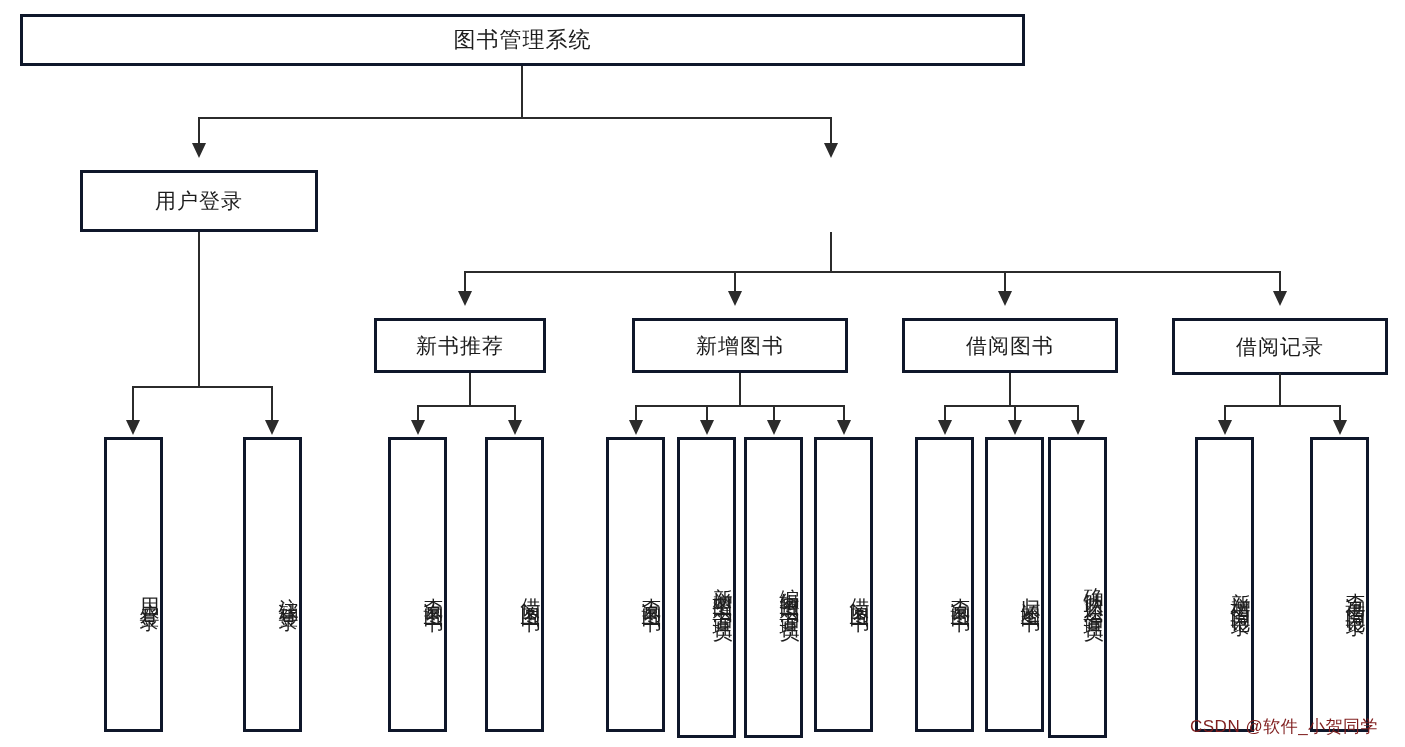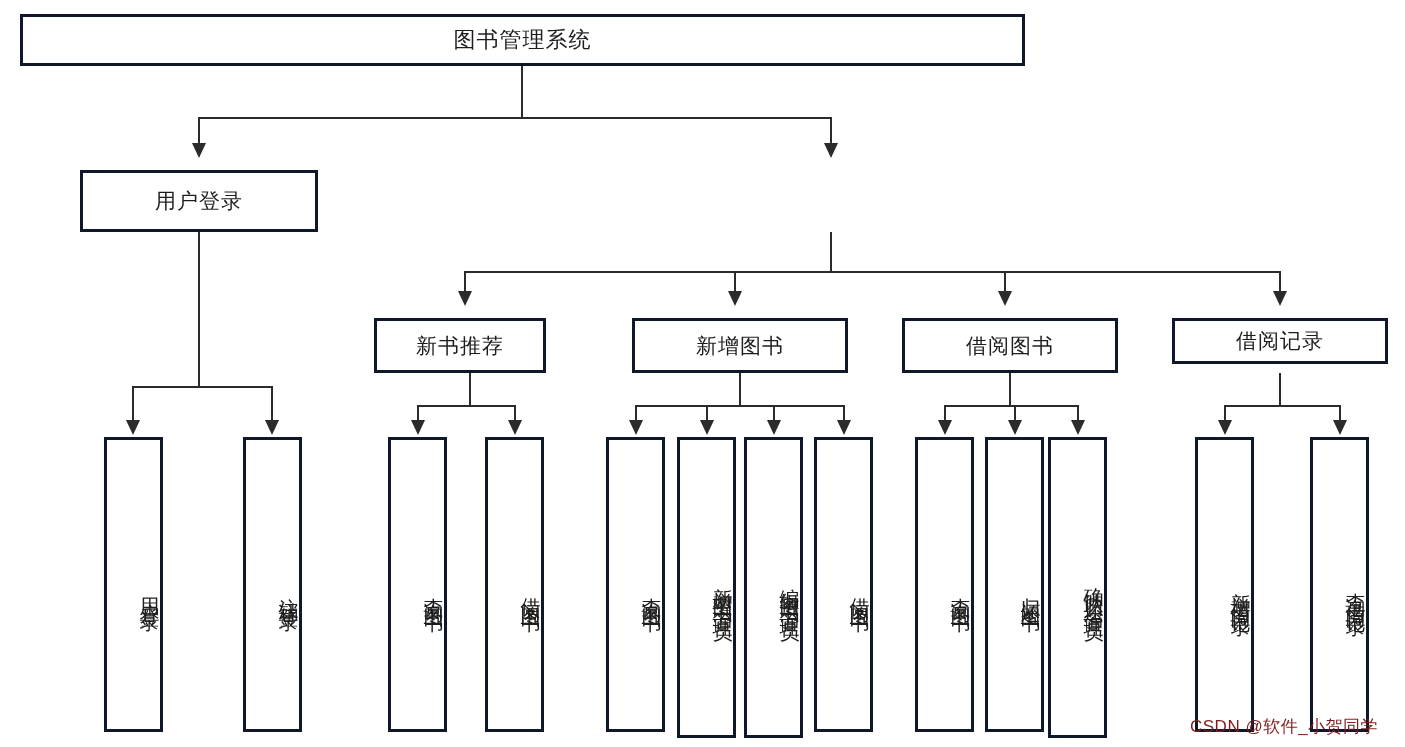--- a/index.html
+++ b/index.html
@@ -114,21 +114,21 @@
 
   <div class="node h" style="left:362px;top:318px;width:172px;height:55px;margin-left:12px;">
     <span>新书推荐</span>
   </div>
   <div class="node h" style="left:632px;top:318px;width:216px;height:55px;">
     <span>新增图书</span>
   </div>
   <div class="node h" style="left:902px;top:318px;width:216px;height:55px;">
     <span>借阅图书</span>
   </div>
-  <div class="node h" style="left:1172px;top:318px;width:216px;height:46px;">
+  <div class="node h" style="left:1172px;top:318px;width:216px;height:57px;">
     <span>借阅记录</span>
   </div>
 
   <div class="ln v" style="left:469px;top:373px;height:33px;"></div>
   <div class="ln h" style="left:417px;top:405px;width:98px;"></div>
   <div class="ln v" style="left:417px;top:405px;height:17px;"></div>
   <div class="arrow" style="left:411px;top:420px;"></div>
   <div class="ln v" style="left:514px;top:405px;height:17px;"></div>
   <div class="arrow" style="left:508px;top:420px;"></div>
 

